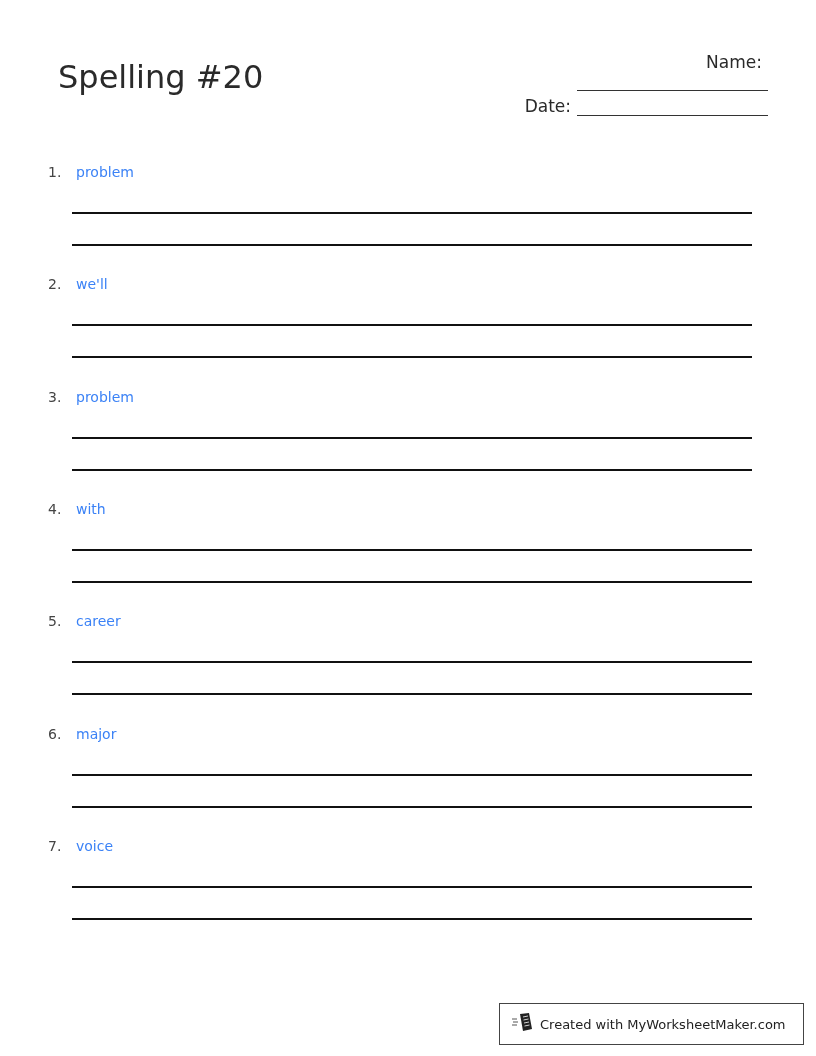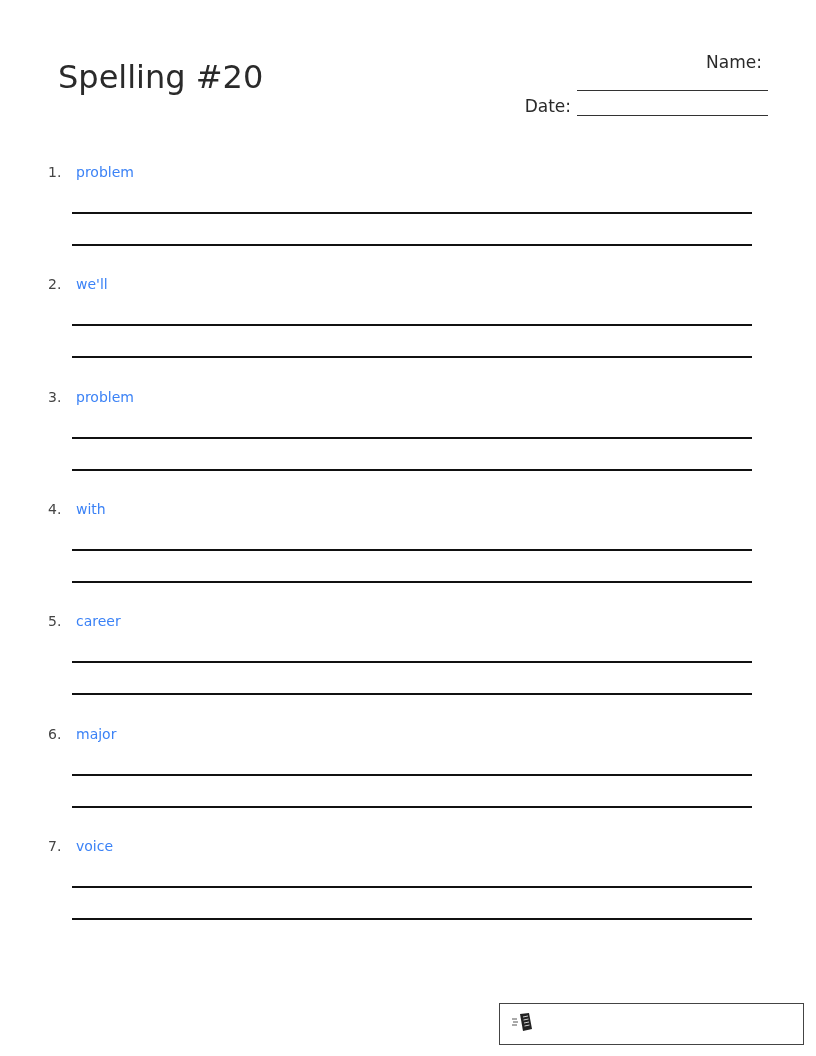--- a/index.html
+++ b/index.html
@@ -78,13 +78,14 @@
 <div class="badge">
   <span>
     <svg width="22" height="20" viewBox="0 0 22 20">
       <line x1="0" y1="7" x2="5" y2="7" stroke="#555" stroke-width="1"></line>
       <line x1="1" y1="10" x2="6" y2="10" stroke="#555" stroke-width="1"></line>
       <line x1="0" y1="13" x2="5" y2="13" stroke="#555" stroke-width="1"></line>
       <path d="M8 2 L17 1 L20 17 L11 19 Z" fill="#222"></path>
       <path d="M11 5 L16 4 M11.5 8 L16.5 7 M12 11 L17 10 M12.5 14 L17.5 13" stroke="#fff" stroke-width="0.8"></path>
     </svg>
   </span>
+  <span class="badge-text">Created with MyWorksheetMaker.com</span>
 </div>
 
 </body></html>

